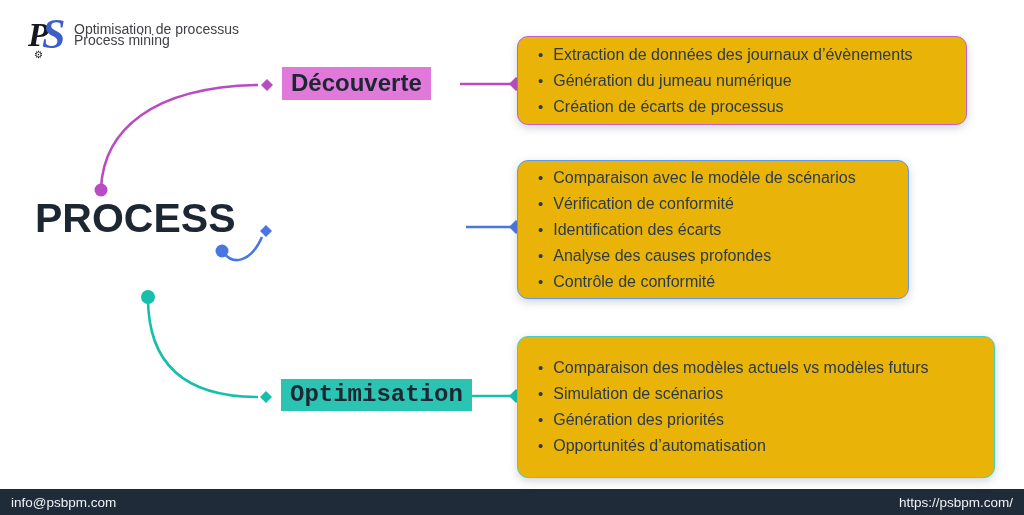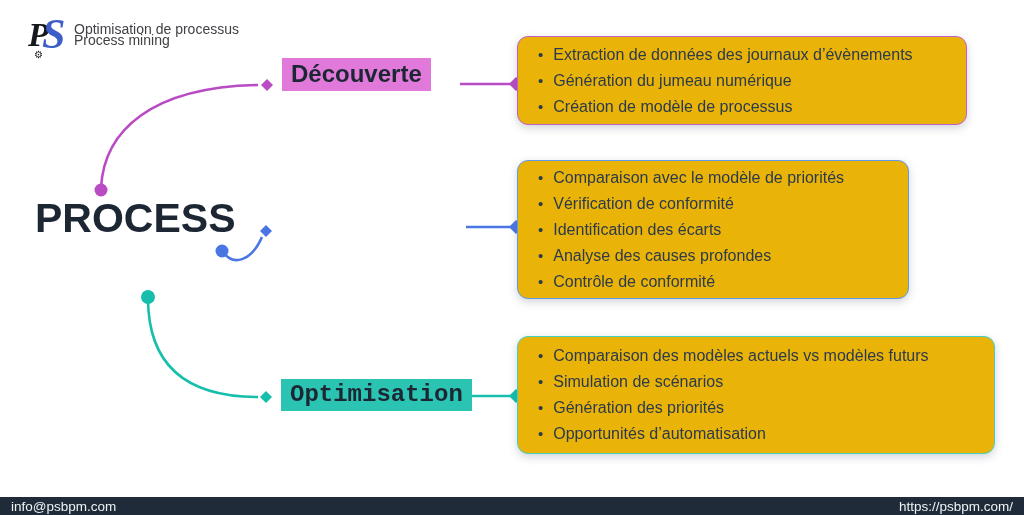--- a/index.html
+++ b/index.html
@@ -46,46 +46,46 @@
   }
 
   
   .branch-label {
     position: absolute;
     font-size: 24px; font-weight: 700;
     color: var(--ink-strong, #1d2734);
     padding: 2px 9px 3px 9px;
     white-space: nowrap;
   }
-  .label-discovery   { left: 282px; top: 58px;  background: var(--b0-label-bg); }
+  .label-discovery   { left: 282px; top: 67px;  background: var(--b0-label-bg); }
   .label-monitoring  { left: 282px; top: 210px; background: var(--b1-label-bg); }
   .label-optimization{ left: 281px; top: 379px; background: var(--b2-label-bg); font-family: Liberation Mono, monospace; }
 
   
   .detail-box {
     position: absolute;
     background: #eab308;
     border-radius: 11px;
     box-shadow: 0 3px 8px rgba(90, 100, 120, 0.28);
     display: flex; align-items: center;
   }
   .box-discovery    { left: 517px; top: 36px;  width: 450px; height: 89px;  border: 1.6px solid var(--b0-box-border); }
   .box-monitoring   { left: 517px; top: 160px; width: 392px; height: 139px; border: 1.6px solid var(--b1-box-border); }
-  .box-optimization { left: 517px; top: 336px; width: 478px; height: 118px; border: 1.6px solid var(--b2-box-border); }
+  .box-optimization { left: 517px; top: 336px; width: 478px; height: 142px; border: 1.6px solid var(--b2-box-border); }
 
   .detail-box ul { list-style: none; padding-left: 20px; }
   .detail-box li {
     font-size: 16px; line-height: 26px; font-weight: 400;
     color: var(--ink, #2b3a4c); white-space: nowrap;
   }
   .detail-box li::before { content: "•"; margin-right: 10px; font-size: 15px; }
 
   
   .footer {
-    position: absolute; left: 0; right: 0; bottom: 0; height: 18px;
+    position: absolute; left: 0; right: 0; bottom: 0; height: 26px;
     background: var(--footer-bg, #1f2b39);
     color: var(--footer-text, #eef2f5);
     display: flex; align-items: center; justify-content: space-between;
     padding: 0 11px; font-size: 13.5px; font-weight: 400;
   }
 </style>
 </head>
 <body>
 
 <div class="canvas">
@@ -127,26 +127,26 @@
     <div>PROCESS</div>
   </div>
 
   <div class="branch-label label-discovery">Découverte</div>
   <div class="branch-label label-optimization">Optimisation</div>
 
   <div class="detail-box box-discovery">
     <ul>
         <li>Extraction de données des journaux d’évènements</li>
         <li>Génération du jumeau numérique</li>
-        <li>Création de modèle de processus</li>
+        <li>Création de écarts de processus</li>
       </ul>
   </div>
   <div class="detail-box box-monitoring">
     <ul>
-        <li>Comparaison avec le modèle de priorités</li>
+        <li>Comparaison avec le modèle de scénarios</li>
         <li>Vérification de conformité</li>
         <li>Identification des écarts</li>
         <li>Analyse des causes profondes</li>
         <li>Contrôle de conformité</li>
       </ul>
   </div>
   <div class="detail-box box-optimization">
     <ul>
         <li>Comparaison des modèles actuels vs modèles futurs</li>
         <li>Simulation de scénarios</li>

